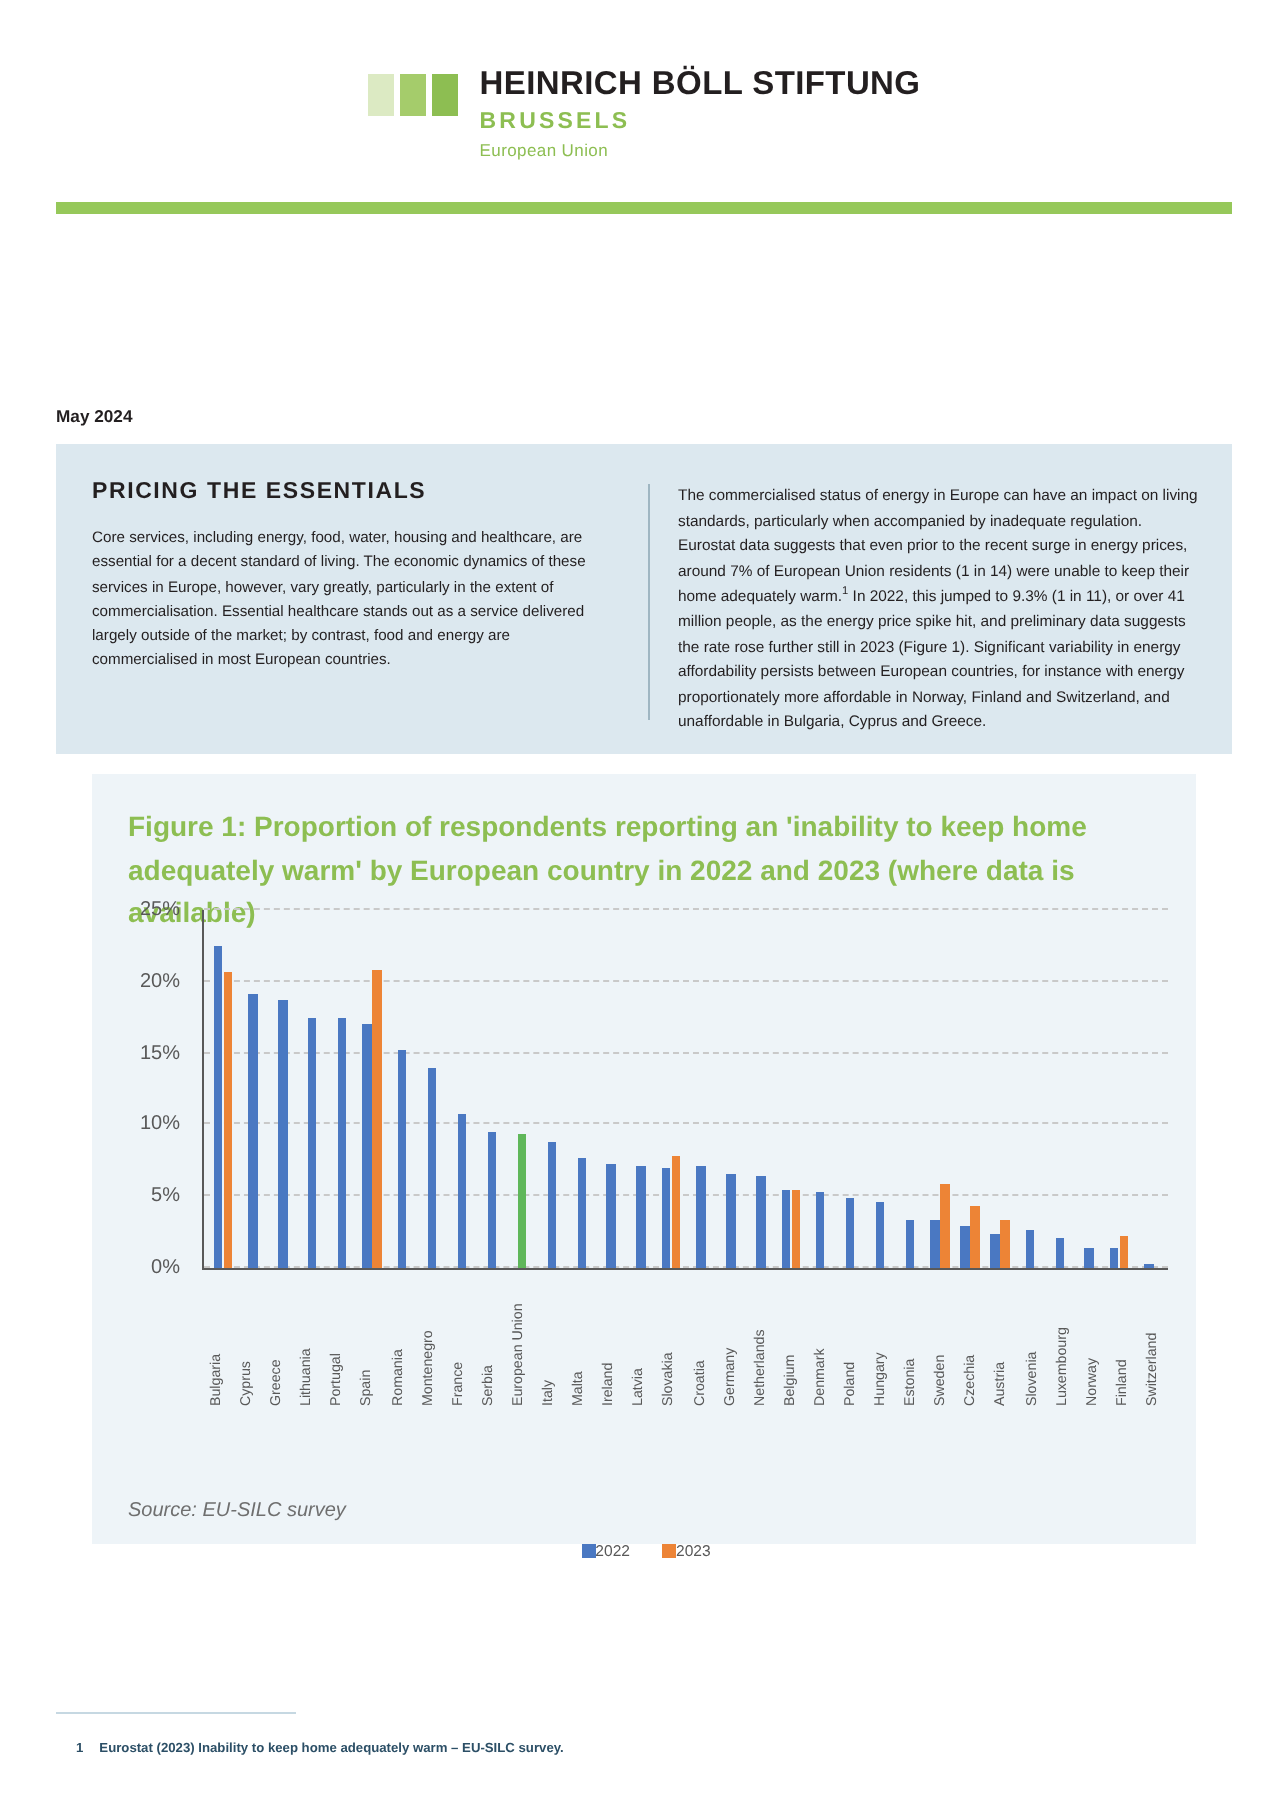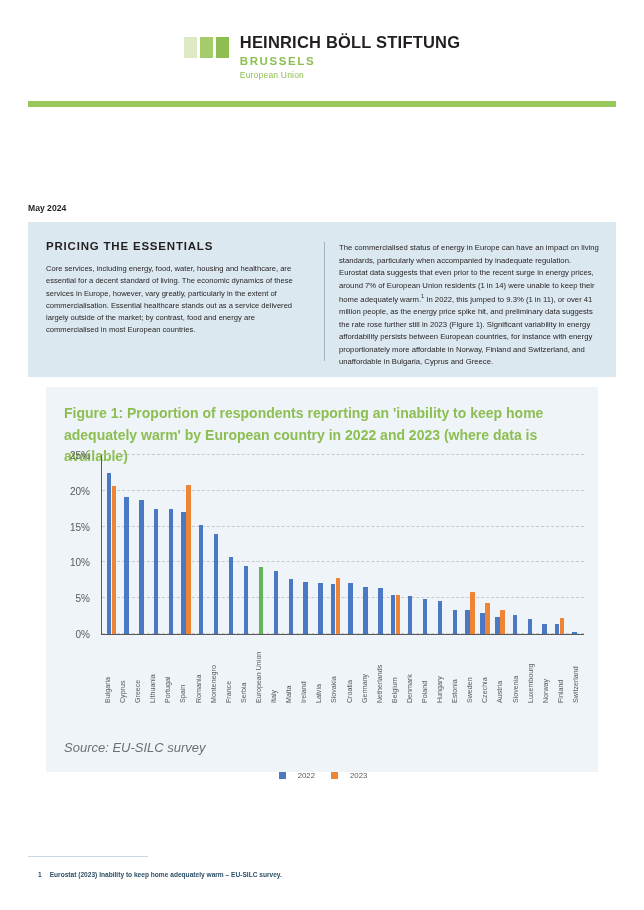--- a/index.html
+++ b/index.html
@@ -123,27 +123,27 @@
   .xl {
     font-size: 7.1px; color: #595959; white-space: nowrap;
     writing-mode: vertical-rl; transform: rotate(180deg);
     line-height: 1;
   }
 
   .legend {
     position: absolute; left: 0; right: 0; top: 322px;
     display: flex; justify-content: center; gap: 16px; align-items: center;
   }
-  .legend-item { display: flex; align-items: center; gap: 12px; }
+  .legend-item { display: flex; align-items: center; gap: 0; }
   .legend-swatch { width: 7px; height: 7px; display: block; }
   .legend-label { font-size: 7.8px; color: #595959; }
 
   .source {
-    position: absolute; left: 18px; top: 353px;
-    font-size: 13px; font-style: italic; color: #6f6f6f;
+    position: absolute; left: 18px; top: 363px;
+    font-size: 10px; font-style: italic; color: #6f6f6f;
   }
 
   
   .footnote-rule {
     position: absolute; left: 28px; top: 856px; width: 120px;
     border-top: 1px solid #c6d8e2;
   }
   .footnote {
     position: absolute; left: 38px; top: 871px;
     display: flex; gap: 8px; align-items: baseline;

